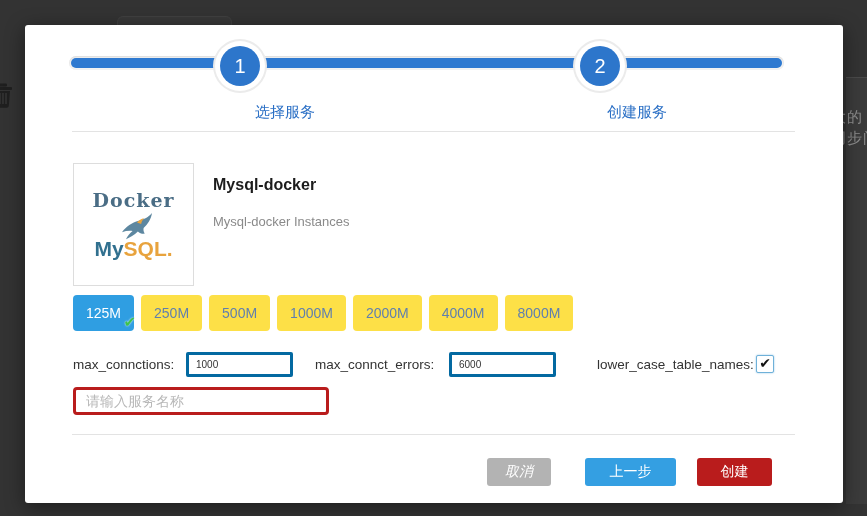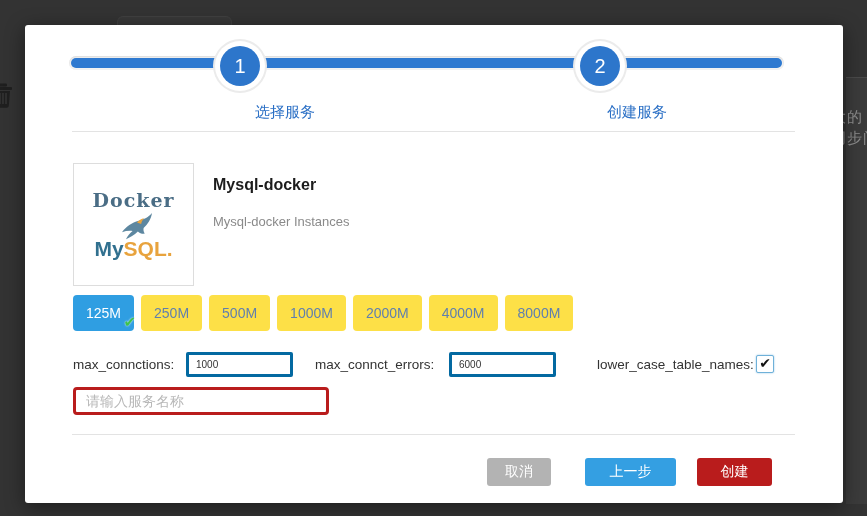--- a/index.html
+++ b/index.html
@@ -57,21 +57,21 @@
   .cbx{position:absolute;left:731px;top:330px;width:16px;height:16px;background:#fff;border:1px solid #6fb1d9;
     box-shadow:0 0 2px #8ec3e4;border-radius:2px;text-align:center;}
   .cbx .mark{display:block;color:#111;font-size:14px;font-weight:bold;line-height:15px;}
   
   .name-input{position:absolute;left:48px;top:362px;width:256px;height:28px;border:3px solid #b91c1c;border-radius:4px;
     padding:0 10px;font-size:14px;color:#333;box-sizing:border-box;font-family:inherit;}
   .name-input::placeholder{color:#b8b8b8;}
   
   .btn{position:absolute;top:433px;height:28px;border:none;border-radius:3px;color:#ffffff;font-size:14px;
     font-family:inherit;cursor:pointer;text-align:center;padding:0;}
-  .btn-cancel{left:462px;width:64px;background:#b3b3b3;}
+  .btn-cancel{left:462px;width:64px;background:#b3b3b3;font-style:italic;}
   .btn-prev{left:560px;width:91px;background:#349fe2;}
   .btn-create{left:672px;width:75px;background:#b91c1c;}
 </style>
 </head>
 <body>
 
 <div class="bg-panel"></div>
 <div class="bg-top-edge"></div>
 <div class="bg-trash">
   <svg width="22" height="26" viewBox="0 0 22 26">

